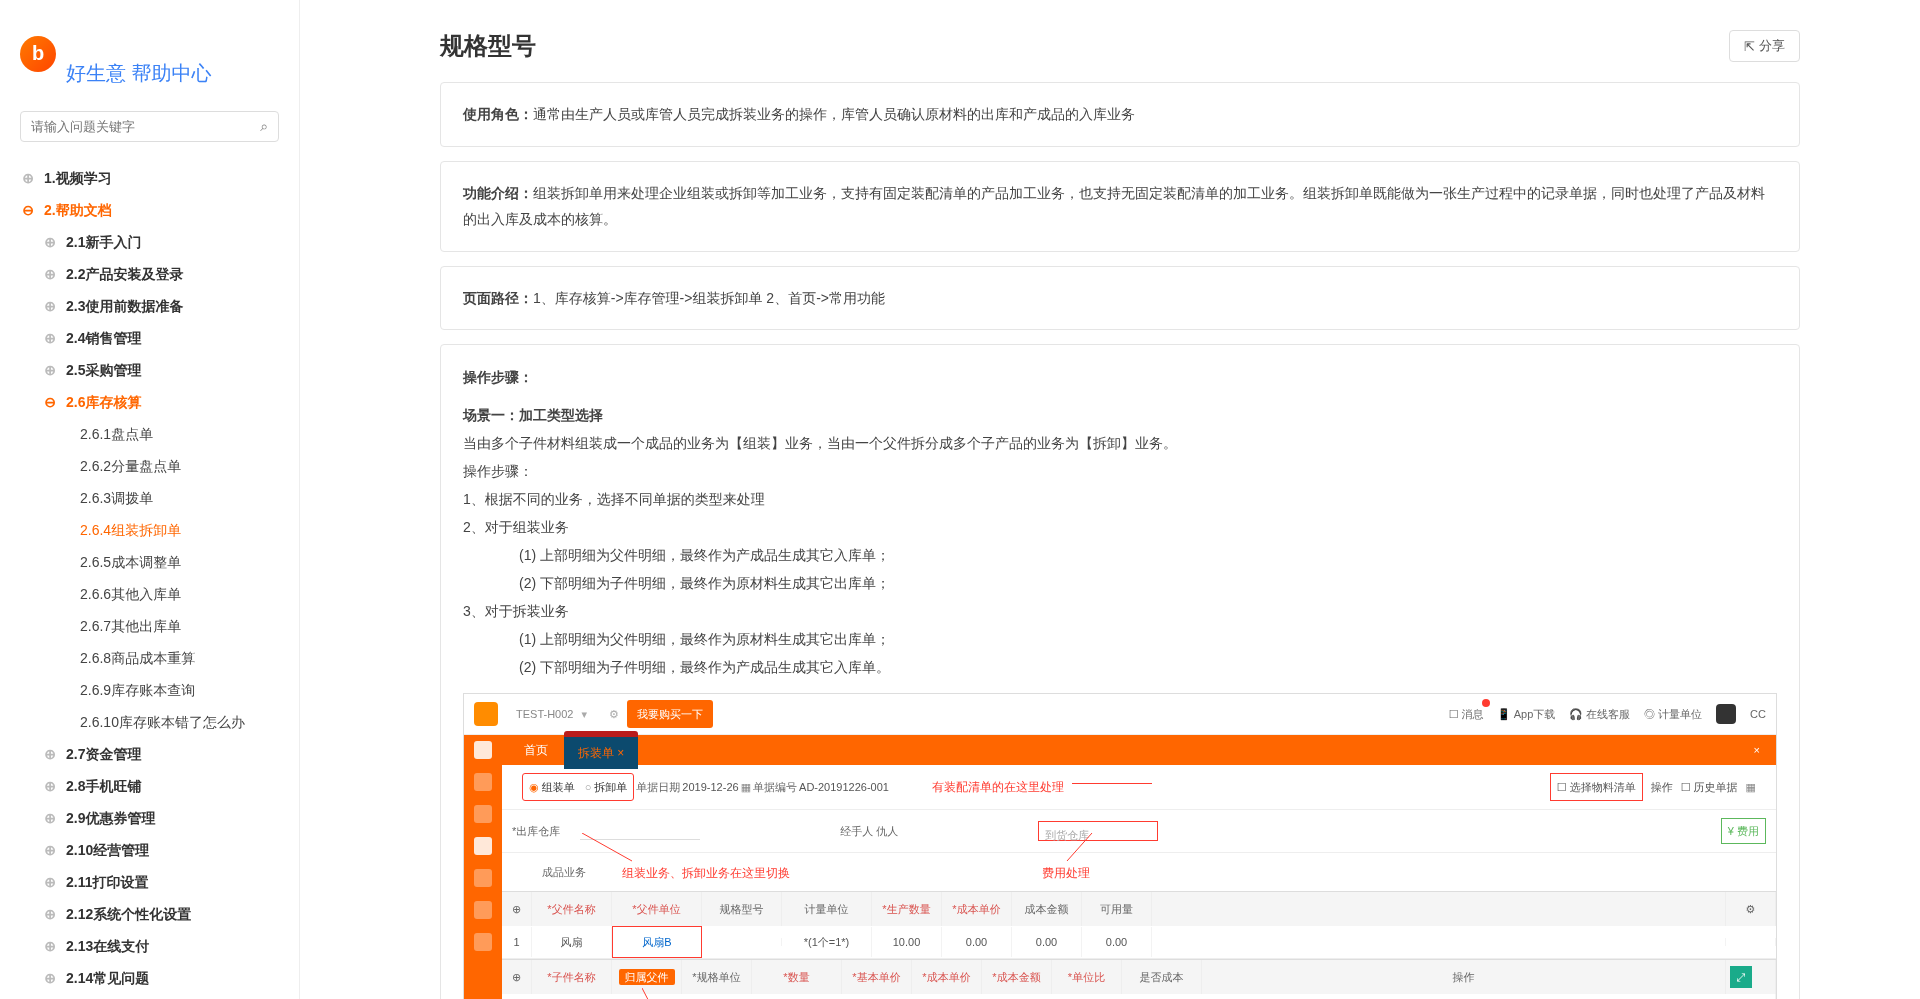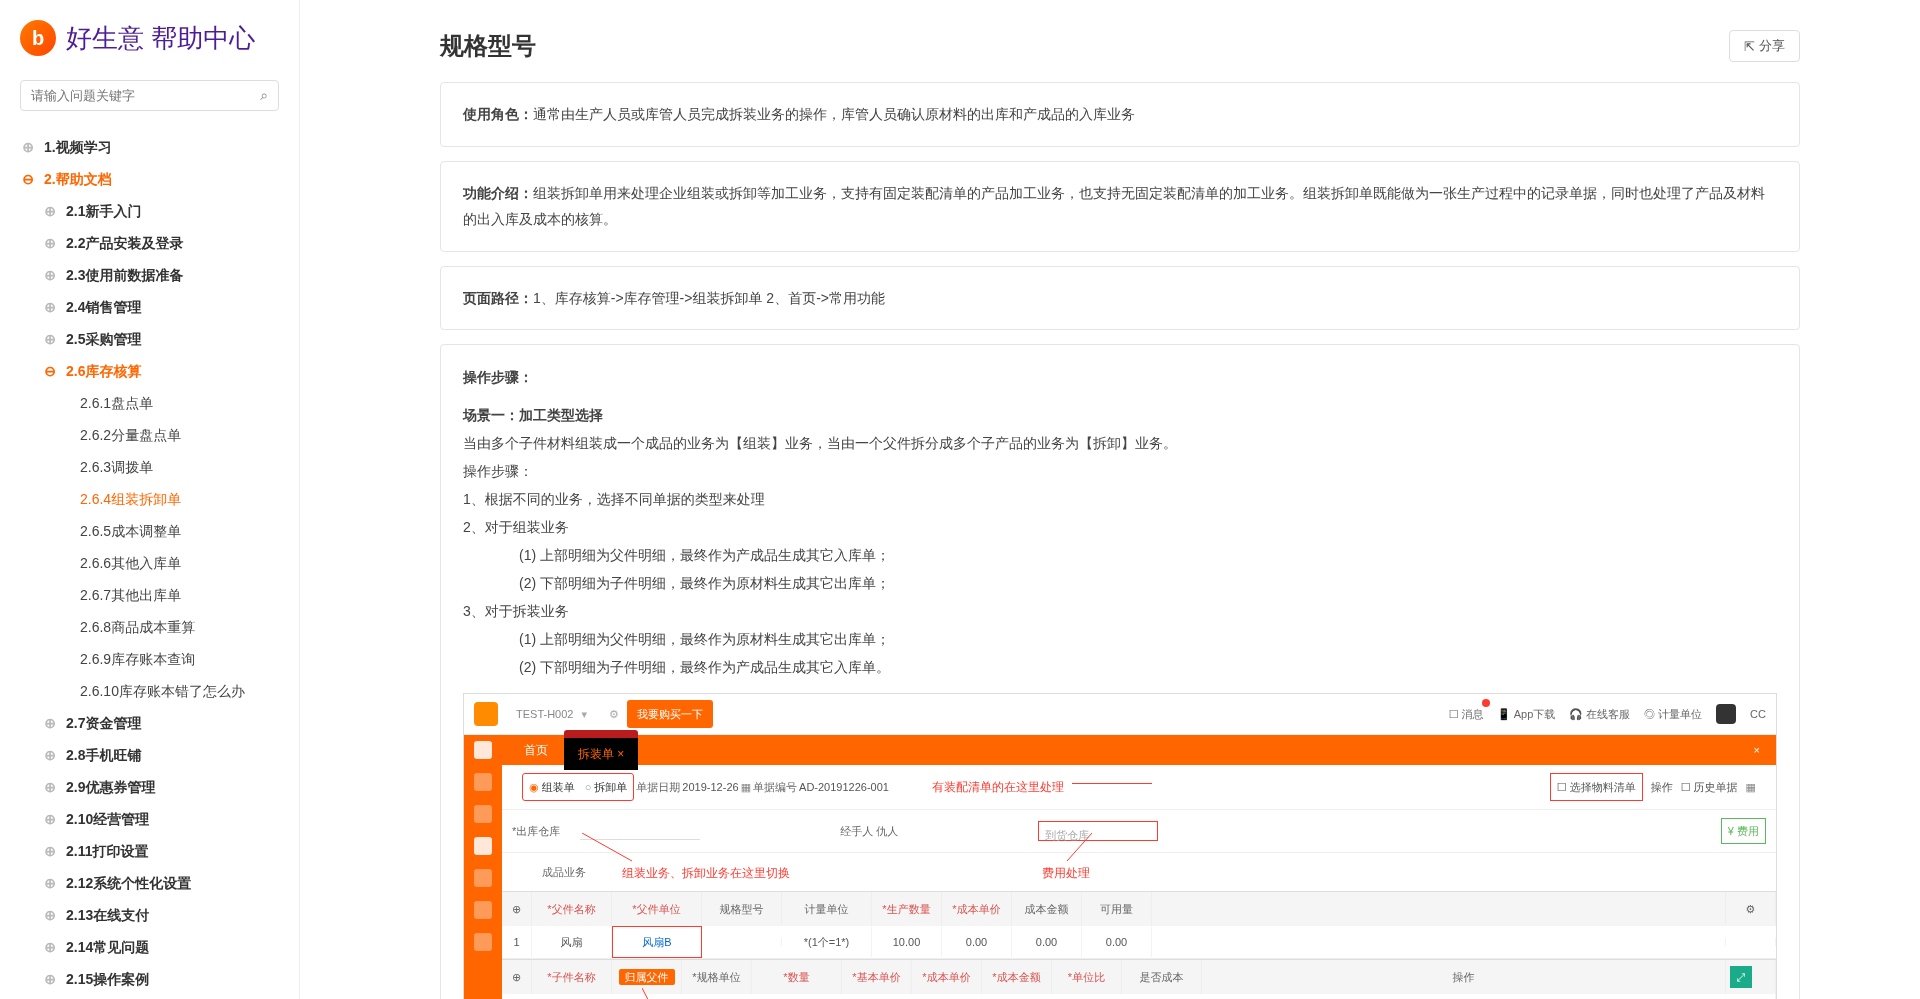--- a/index.html
+++ b/index.html
@@ -1,21 +1,21 @@
 <!DOCTYPE html>
 <html><head>
 <meta charset="utf-8">
 <style>
 * { margin: 0; padding: 0; box-sizing: border-box; }
 body { font-family: "Microsoft YaHei", Arial, sans-serif; font-size: 14px; color: #333; background: #fff; }
 .container { display: flex; width: 1920px; }
 .sidebar { width: 300px; padding: 20px; border-right: 1px solid #eee; flex-shrink: 0; }
 .logo-row { display: flex; align-items: center; margin-bottom: 24px; }
 .logo-icon { width: 36px; height: 36px; border-radius: 50%; background: linear-gradient(135deg,#ff7a00,#ff4500); display: flex; align-items: center; justify-content: center; color: #fff; font-weight: bold; font-size: 20px; margin-right: 10px; }
-.logo-text { font-size: 26px; color: #4c1d95; }
+.logo-text { font-size: 20px; color: #3b82f6; margin-top: 40px; }
 .search-box { display: flex; align-items: center; border: 1px solid #ddd; border-radius: 4px; padding: 6px 10px; margin-bottom: 20px; }
 .search-input { flex: 1; border: none; outline: none; font-size: 13px; color: #666; background: transparent; }
 .search-icon { color: #888; font-size: 14px; }
 .nav { list-style: none; }
 .nav li { line-height: 32px; cursor: pointer; }
 .nav-l1 { display: flex; align-items: center; font-weight: bold; color: #333; }
 .nav-l1.active { color: #ff6600; }
 .nav-l2 { display: flex; align-items: center; padding-left: 22px; font-weight: bold; }
 .nav-l2.active { color: #ff6600; }
 .nav-l3 { padding-left: 60px; color: #444; font-weight: normal; }
@@ -40,21 +40,21 @@
 .ss-top-right .badge { position: relative; }
 .ss-top-right .dot { position: absolute; top: -4px; right: -6px; width: 8px; height: 8px; background: #ff3b30; border-radius: 50%; }
 .ss-avatar { width: 20px; height: 20px; background: #333; border-radius: 4px; display: inline-block; }
 .ss-body { display: flex; }
 .ss-side { width: 38px; background: #ff6600; display: flex; flex-direction: column; align-items: center; padding-top: 6px; gap: 14px; }
 .ss-side .icon { width: 18px; height: 18px; background: rgba(255,255,255,0.85); border-radius: 3px; }
 .ss-side .icon.dark { background: rgba(255,255,255,0.35); }
 .ss-content { flex: 1; position: relative; }
 .ss-tabs { background: #ff6600; display: flex; align-items: center; padding: 0 8px; height: 30px; gap: 2px; }
 .ss-tab { padding: 4px 14px; color: #fff; font-size: 12px; }
-.ss-tab.active { background: #000000; color: #ff6600; border-radius: 3px 3px 0 0; border-top: 8px solid #b91c1c; }
+.ss-tab.active { background: #0c4a6e; color: #ff6600; border-radius: 3px 3px 0 0; border-top: 6px solid #b91c1c; }
 .ss-close { margin-left: auto; color: #fff; padding: 0 8px; }
 .ss-toolbar { display: flex; align-items: center; padding: 8px 20px; gap: 2px; border-bottom: 1px solid #eee; flex-wrap: wrap; position: relative; }
 .ss-radio-group { border: 1px solid #ff3b30; padding: 2px 6px; border-radius: 3px; display: flex; gap: 10px; }
 .ss-radio { color: #333; }
 .ss-radio.sel::before { content: "◉ "; color: #ff6600; }
 .ss-radio.unsel::before { content: "○ "; color: #999; }
 .ss-field { color: #666; }
 .ss-red-note { color: #ff3b30; position: absolute; font-size: 12px; }
 .ss-arrow-long { border-top: 1px solid #ff3b30; position: absolute; }
 .ss-row2 { display: flex; align-items: center; padding: 8px 10px; gap: 20px; border-bottom: 1px solid #eee; position: relative; }

